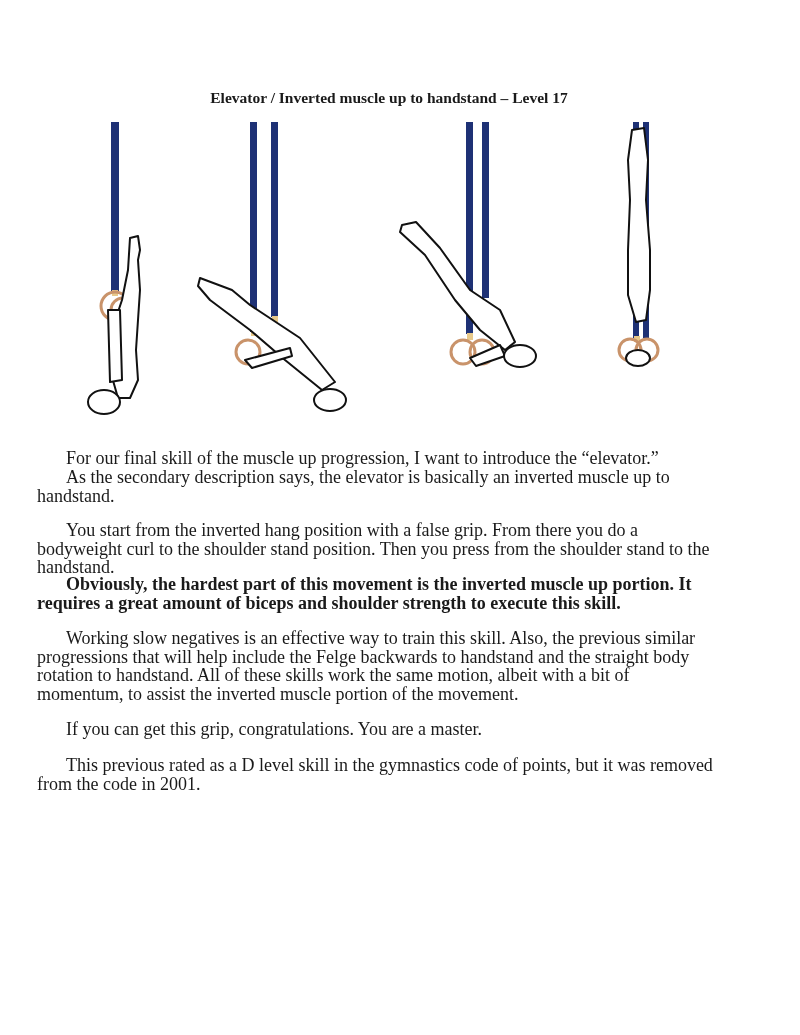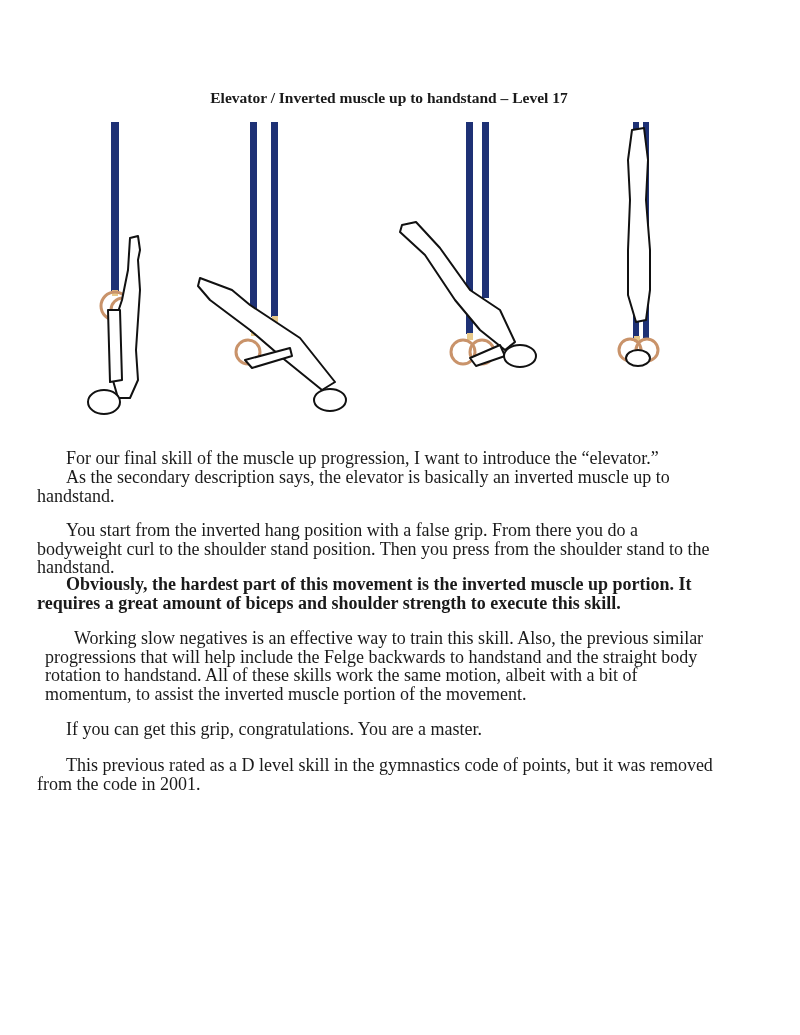--- a/index.html
+++ b/index.html
@@ -64,15 +64,15 @@
       <path class="body" d="M632 10 L644 8 L648 40 L646 80 L650 130 L650 170 L646 200 L636 202 L628 175 L628 130 L630 80 L628 40 Z"></path>
       <ellipse class="body" cx="638" cy="238" rx="12" ry="8"></ellipse>
     </g>
   </svg>
 </div>
 
 <p class="para" style="top:449px;">For our final skill of the muscle up progression, I want to introduce the “elevator.”</p>
 <p class="para" style="top:468px;">As the secondary description says, the elevator is basically an inverted muscle up to handstand.</p>
 <p class="para" style="top:521px;">You start from the inverted hang position with a false grip. From there you do a bodyweight curl to the shoulder stand position. Then you press from the shoulder stand to the handstand.</p>
 <p class="para" style="top:575px;font-weight:bold;">Obviously, the hardest part of this movement is the inverted muscle up portion. It requires a great amount of biceps and shoulder strength to execute this skill.</p>
-<p class="para" style="top:629px;margin-left:8px;">Working slow negatives is an effective way to train this skill. Also, the previous similar progressions that will help include the Felge backwards to handstand and the straight body rotation to handstand. All of these skills work the same motion, albeit with a bit of momentum, to assist the inverted muscle portion of the movement.</p>
+<p class="para" style="top:629px;">Working slow negatives is an effective way to train this skill. Also, the previous similar progressions that will help include the Felge backwards to handstand and the straight body rotation to handstand. All of these skills work the same motion, albeit with a bit of momentum, to assist the inverted muscle portion of the movement.</p>
 <p class="para" style="top:720px;">If you can get this grip, congratulations. You are a master.</p>
 <p class="para" style="top:756px;">This previous rated as a D level skill in the gymnastics code of points, but it was removed from the code in 2001.</p>
 
 </body></html>

